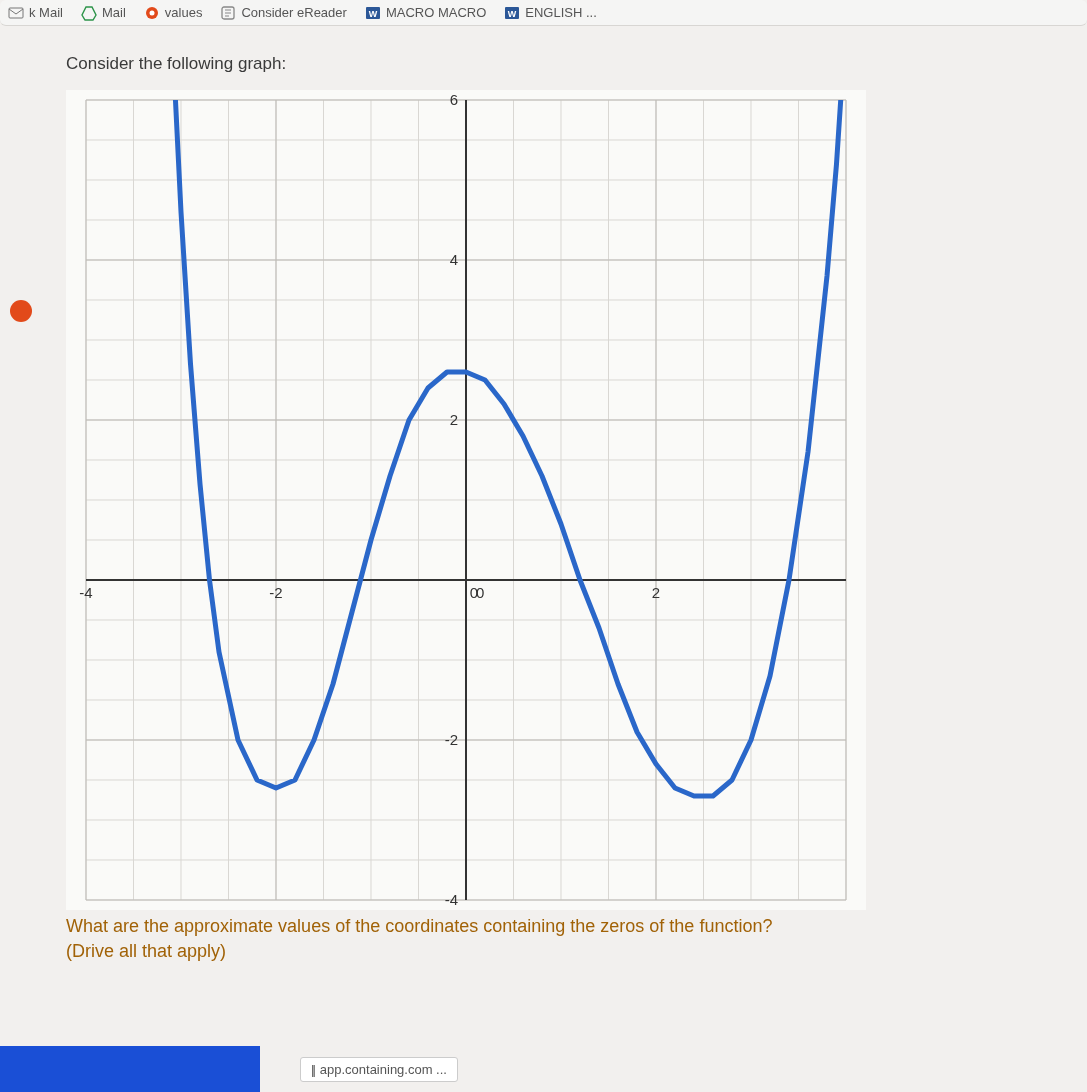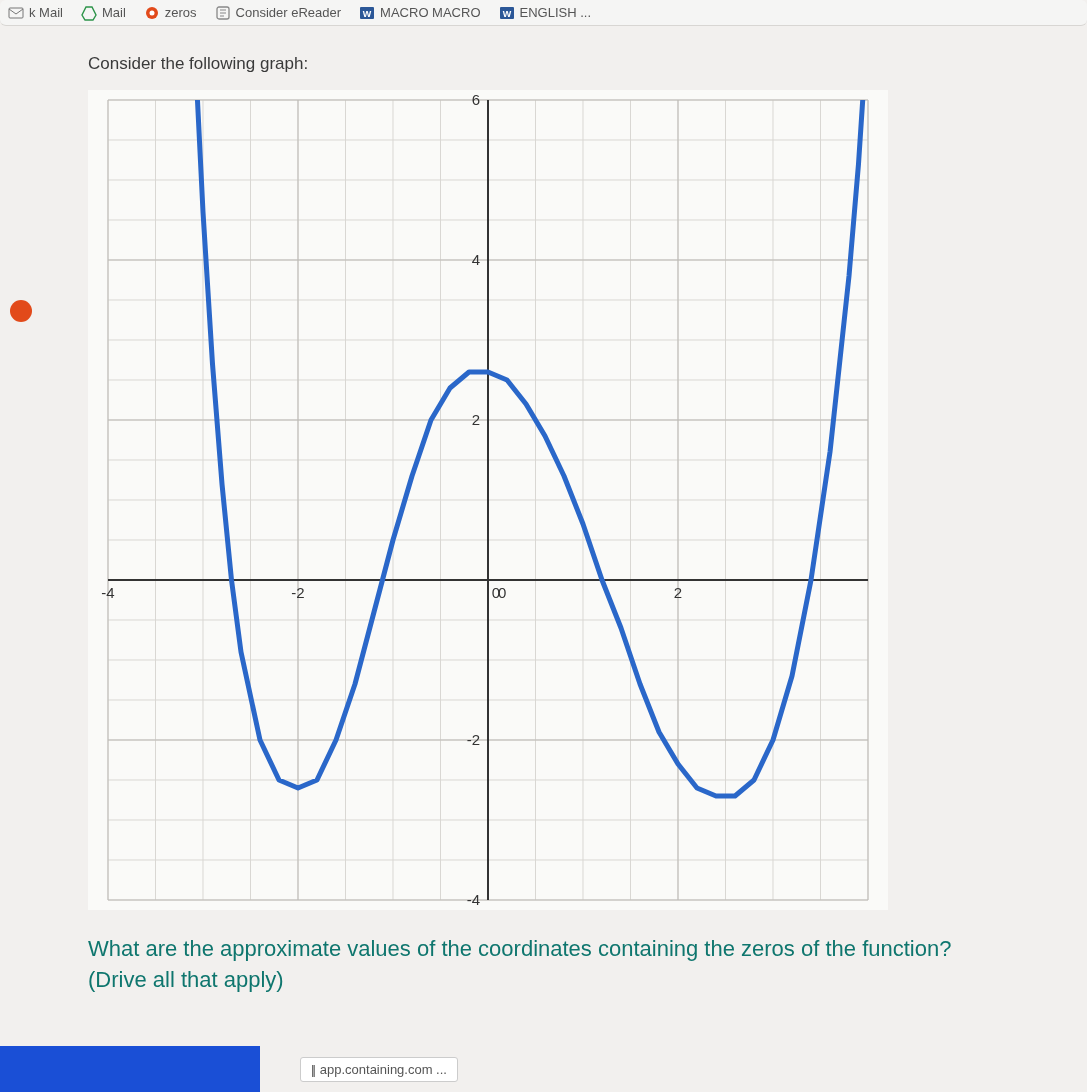--- a/index.html
+++ b/index.html
@@ -4,23 +4,23 @@
 <style>
   * { box-sizing: border-box; margin: 0; padding: 0; }
   html, body { width: 1087px; height: 1092px; font-family: Arial, Helvetica, sans-serif; background: #f2f0ee; overflow: hidden; }
   .bookmarks-bar {
     display: flex; align-items: center; gap: 18px;
     padding: 4px 8px; background: #f5f5f4; border-bottom: 1px solid #d8d6d3;
     font-size: 13px; color: #555; height: 26px; border-radius: 6px;
   }
   .bm { display: flex; align-items: center; gap: 5px; text-decoration: none; color: #555; }
   .bm .ico { width: 16px; height: 16px; display: inline-flex; align-items: center; justify-content: center; }
-  .content-area { position: relative; padding: 20px 40px 0 88px; }
+  .content-area { position: relative; padding: 20px 40px 0 66px; }
   .prompt { font-size: 17px; color: #3a3a3a; margin: 8px 0 16px 0; font-weight: 500; }
-  .question { font-size: 22px; color: #0f766e; margin-top: 24px; line-height: 1.4; }
+  .question { font-size: 18px; color: #a16207; margin-top: 4px; line-height: 1.4; }
   .graph-wrap { position: relative; width: 800px; height: 820px; background: #fafaf8; }
   svg.graph { width: 800px; height: 820px; display: block; }
   .footer-bar { position: absolute; bottom: 0; left: 0; right: 0; height: 46px; display:flex; }
   .footer-blue { width: 260px; background:#1a4fd6; }
   .footer-rest { flex:1; background:#f2f0ee; display:flex; align-items:center; padding-left:40px; }
   .url-chip { background:#fff; border:1px solid #ccc; border-radius:3px; padding:4px 10px; font-size:13px; color:#555; display:flex; align-items:center; gap:6px;}
   .left-dot { position:absolute; left:10px; top:300px; width:22px; height:22px; border-radius:50%; background:#e24a1a; }
 </style>
 </head>
 <body>
@@ -43,21 +43,21 @@
     </span>
     <span>Mail</span>
   </a>
   <a class="bm">
     <span class="ico">
       <svg viewBox="0 0 16 16" width="16" height="16">
           <circle cx="8" cy="8" r="6" fill="#e24a1a"></circle>
           <circle cx="8" cy="8" r="2.5" fill="#fff"></circle>
         </svg>
     </span>
-    <span>zeros</span>
+    <span>values</span>
   </a>
   <a class="bm">
     <span class="ico">
       <svg viewBox="0 0 16 16" width="16" height="16">
           <rect x="2" y="2" width="12" height="12" rx="2" fill="none" stroke="#888" stroke-width="1.3"></rect>
           <path d="M5 5h6M5 8h6M5 11h4" stroke="#888" stroke-width="1.2"></path>
         </svg>
     </span>
     <span>Consider eReader</span>
   </a>

